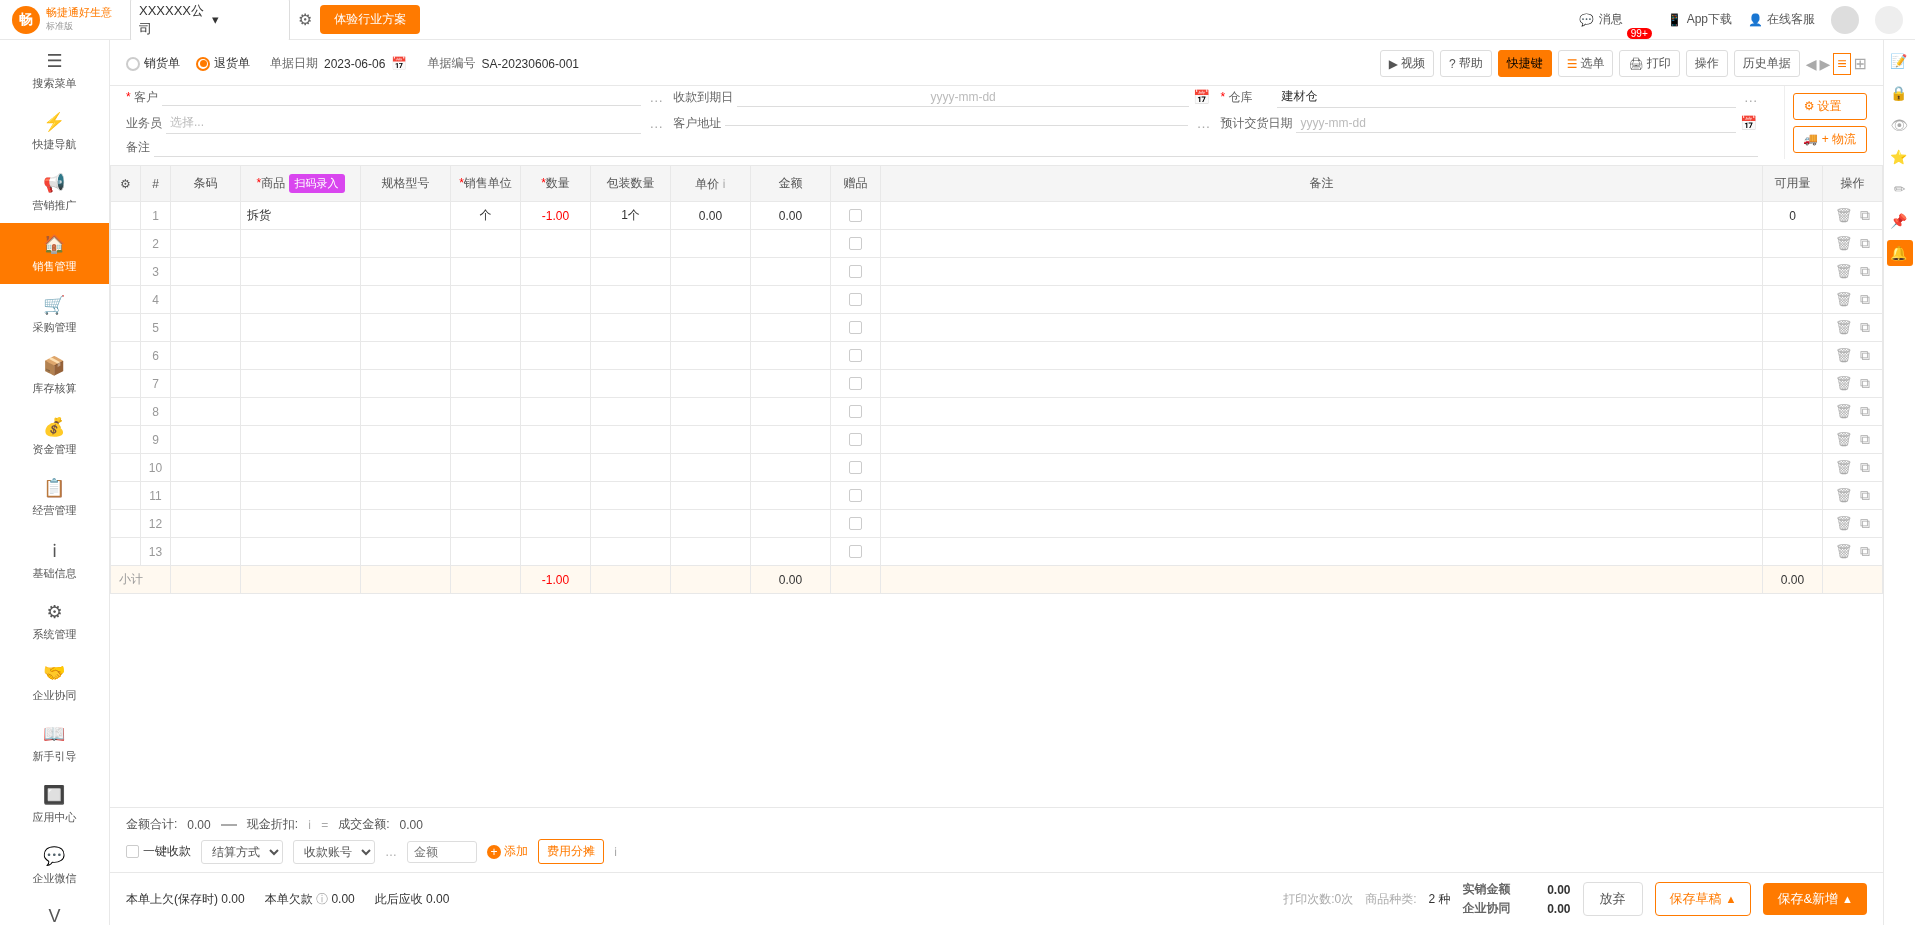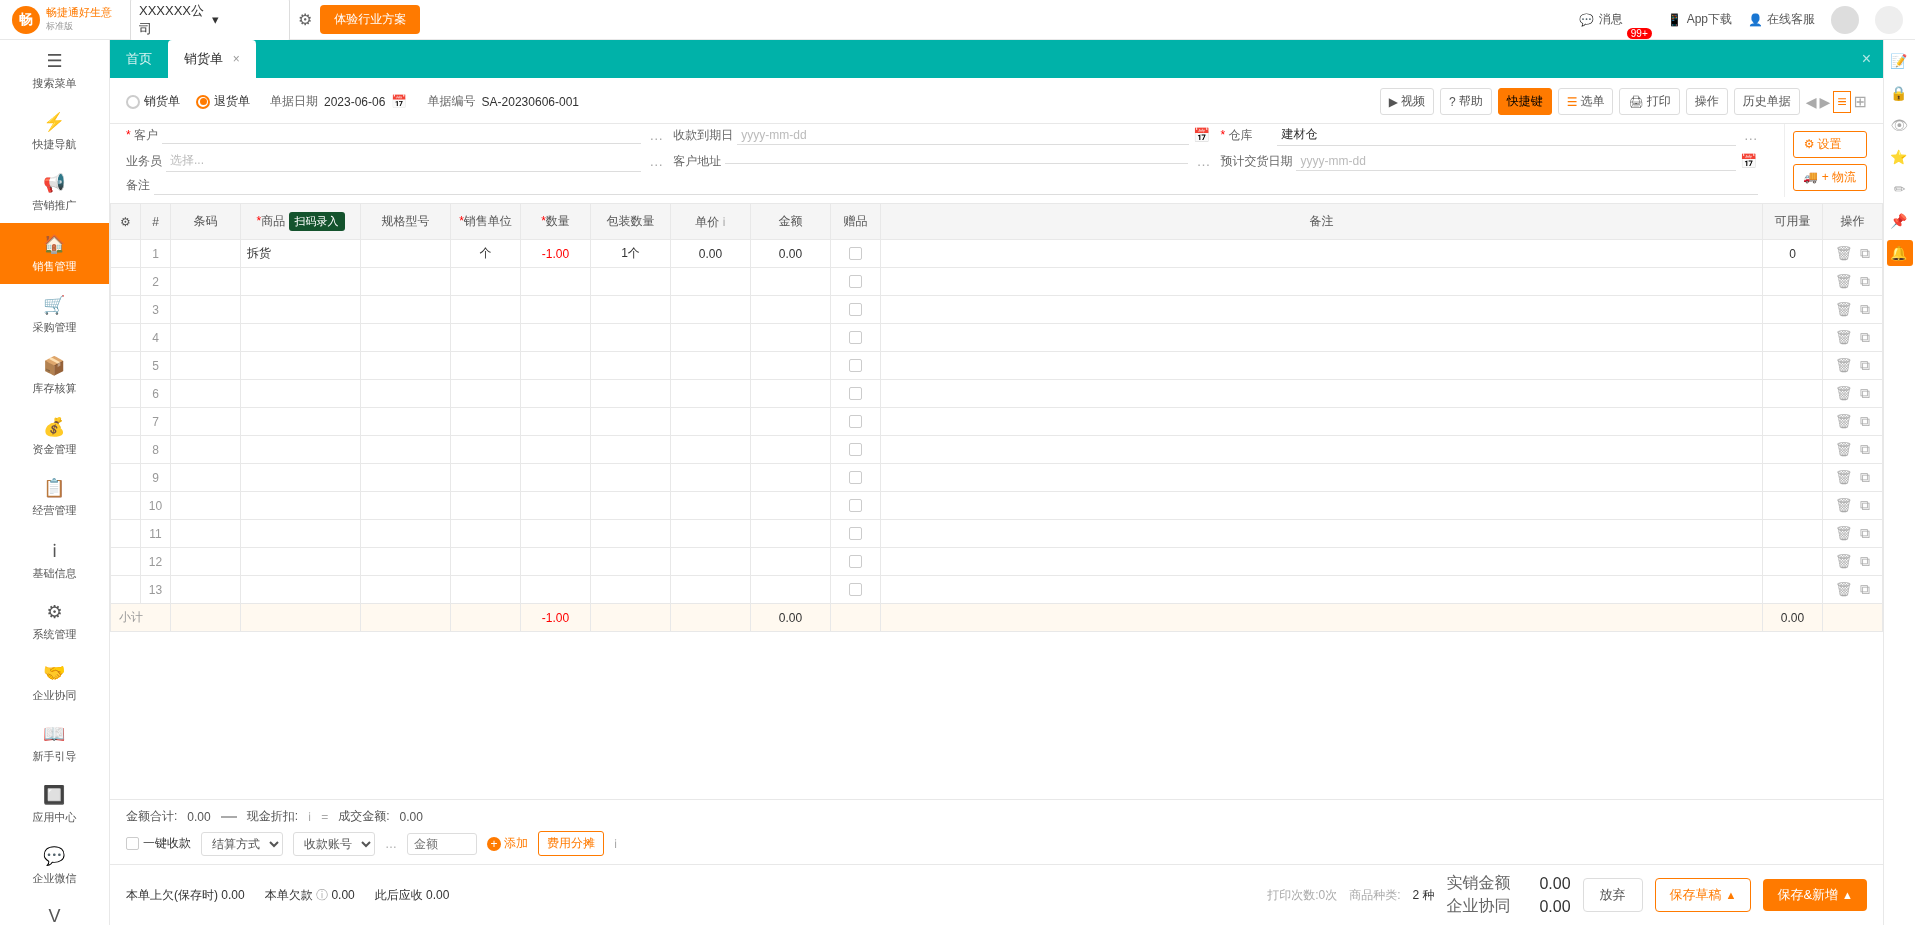--- a/index.html
+++ b/index.html
@@ -166,21 +166,21 @@
       text-align: center; font-weight: normal; color: #555;
       white-space: nowrap; position: sticky; top: 0; background: #f5f5f5; z-index: 1;
     }
     td {
       padding: 5px 6px; border: 1px solid #e8e8e8;
       text-align: center; color: #333;
     }
     .td-num { color: #999; }
     .td-red { color: #f00; }
     .scan-btn {
-      background: #14532d; color: #fff;
+      background: #d946ef; color: #fff;
       border: none; border-radius: 3px;
       padding: 2px 6px; font-size: 11px; cursor: pointer;
     }
     .subtotal-row { background: #fff9f0; }
     .subtotal-row td { color: #333; font-weight: 500; }
 
     
     .form-footer {
       background: #fff;
       border-top: 1px solid #e8e8e8;
@@ -217,21 +217,21 @@
       display: flex; align-items: center;
       padding: 8px 16px; gap: 20px;
     }
     .bottom-stat { font-size: 12px; color: #555; }
     .bottom-stat span { color: #333; }
     .bottom-stat .label-gray { color: #aaa; }
     .bottom-right {
       margin-left: auto;
       display: flex; align-items: center; gap: 12px;
     }
-    .bottom-summary { display: flex; flex-direction: column; align-items: flex-end; gap: 2px; font-size: 16px; }
+    .bottom-summary { display: flex; flex-direction: column; align-items: flex-end; gap: 2px; font-size: 12px; font-weight: bold; }
     .summary-row { display: flex; gap: 10px; align-items: center; }
     .summary-label { color: #666; }
     .summary-value { color: #333; min-width: 50px; text-align: right; }
     .discard-btn {
       border: 1px solid #ddd; background: #fff;
       border-radius: 4px; padding: 7px 16px;
       cursor: pointer; font-size: 13px; color: #555;
     }
     .save-draft-btn {
       border: 1px solid #ff7a00; background: #fff; color: #ff7a00;
@@ -415,30 +415,20 @@
     </div>
     <div class="sidebar-item">
       <span class="si-icon">V</span>
 
     </div>
 
   </div>
 
   <div class="main-content">
 
-    <div class="tab-bar">
-      <div class="tab-item">
-        <span>首页</span>
-      </div>
-      <div class="tab-item active">
-        <span>销货单</span>
-        <span class="tab-close">×</span>
-      </div>
-      <span class="tab-close-btn">×</span>
-    </div>
 
     <div class="form-wrapper">
 
       <div class="form-header">
         <div class="form-header-top">
           <div class="radio-group">
             <div class="radio-item">
               <div class="radio-circle"></div>
               <span>销货单</span>
             </div>
@@ -496,21 +486,21 @@
 
       <div class="form-fields-area">
         <div style="display:flex; gap:16px; align-items:stretch;">
           <div style="flex:1; padding-right:10px;">
             <div class="fields-row">
               <div class="field-block" style="flex:1;">
                 <span class="fl req">客户</span>
                 <div class="fv ph" style="flex:1; min-height:18px;"></div>
                 <span class="form-dots">…</span>
               </div>
-              <div class="field-block" style="flex:1;">
+              <div class="field-block" style="flex:1;text-align:center;">
                 <span class="fl">收款到期日</span>
                 <div class="fv ph" style="flex:1;">yyyy-mm-dd</div>
                 <span class="form-cal">📅</span>
               </div>
               <div class="field-block" style="flex:1;">
                 <span class="fl req">仓库</span>
                 <div class="fv" style="flex:1;margin-left:21px;">建材仓</div>
                 <span class="form-dots">…</span>
               </div>
             </div>

